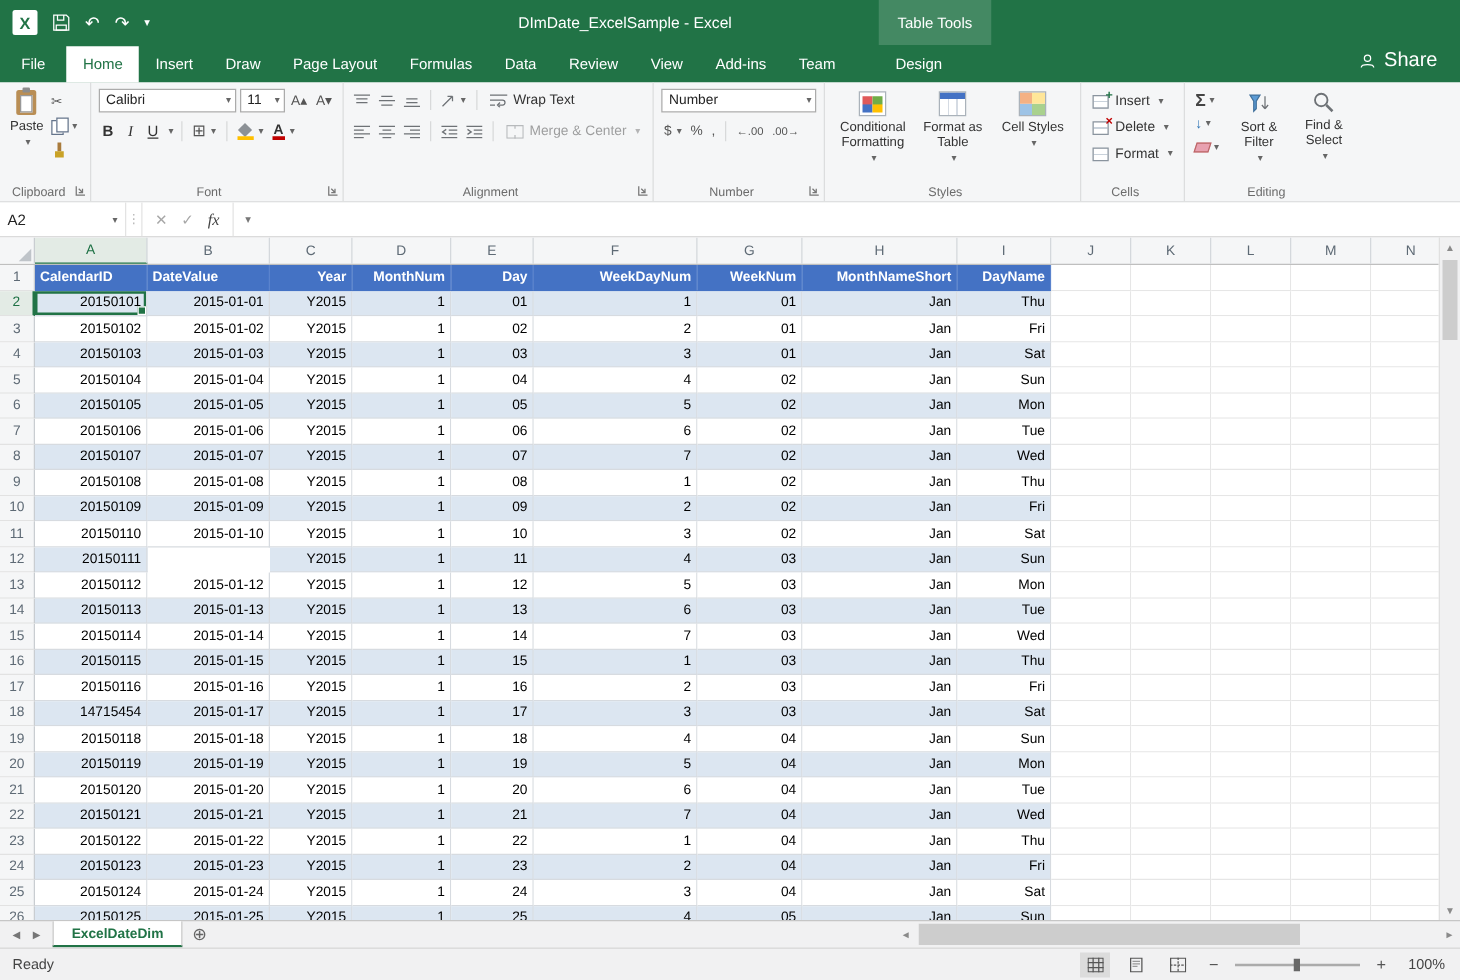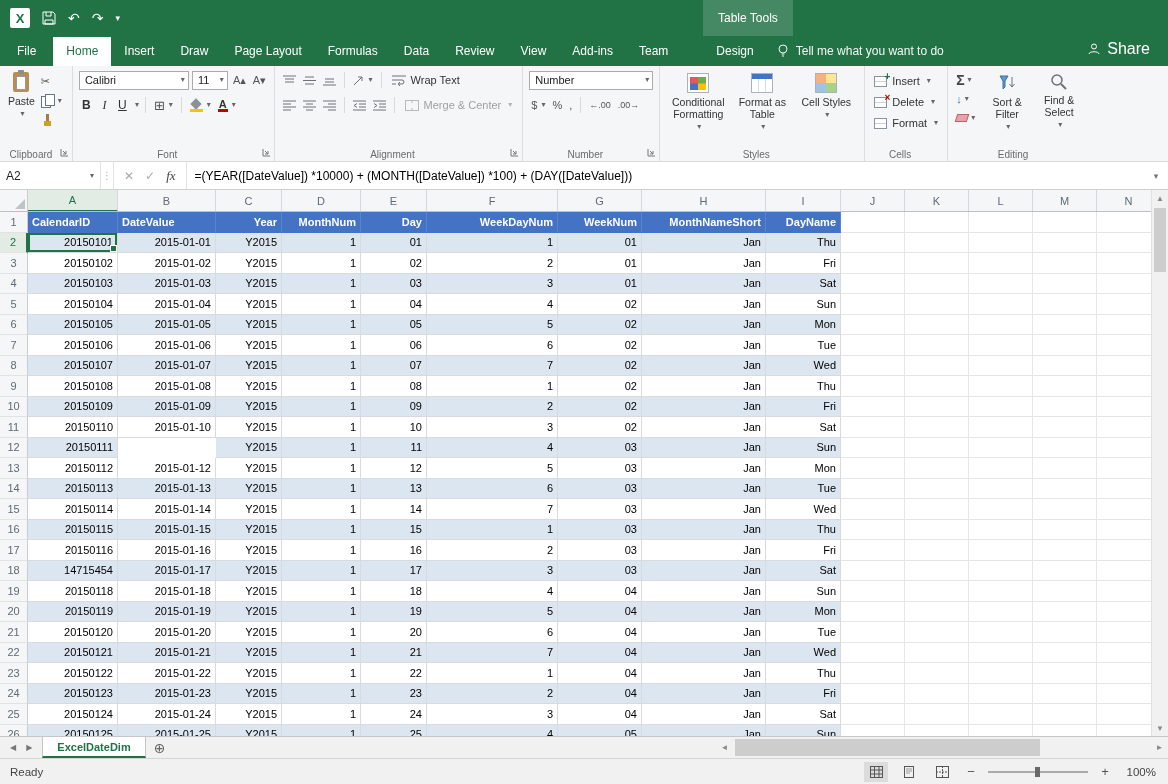--- a/index.html
+++ b/index.html
@@ -179,45 +179,39 @@
       <div class="qbtn">
         <svg width="14" height="14" viewBox="0 0 14 14">
             <path d="M1 1h10l2 2v10H1z" fill="none" stroke="#fff"></path>
             <path d="M4 1v4h5V1M3 9h8v4H3z" fill="none" stroke="#fff"></path>
           </svg>
       </div>
       <div class="qbtn">↶</div>
       <div class="qbtn">↷</div>
       <div class="qbtn small">▾</div>
     </div>
+    <div class="title">DImDate_ExcelSample - Excel</div>
     <div class="tctx">Table Tools</div>
   </div>
 
   <div class="tabrow">
     <div id="rtabs" style="display:flex;align-items:flex-end;">
         <div class="rtab file">File</div>
         <div class="rtab active">Home</div>
         <div class="rtab">Insert</div>
         <div class="rtab">Draw</div>
         <div class="rtab">Page Layout</div>
         <div class="rtab">Formulas</div>
         <div class="rtab">Data</div>
         <div class="rtab">Review</div>
         <div class="rtab">View</div>
         <div class="rtab">Add-ins</div>
         <div class="rtab">Team</div>
         <div class="rtab ctx">Design</div>
       </div>
-    <div class="tellme">
-      <svg width="12" height="14" viewBox="0 0 12 14">
-          <circle cx="6" cy="5" r="4" fill="none" stroke="#fff"></circle>
-          <path d="M4.5 10h3M5 12h2" stroke="#fff"></path>
-        </svg>
-      <span>Tell me what you want to do</span>
-    </div>
     <div class="share">
       <svg width="12" height="12" viewBox="0 0 12 12">
           <circle cx="6" cy="3.5" r="2.5" fill="none" stroke="#fff"></circle>
           <path d="M1 11c0-3 10-3 10 0" fill="none" stroke="#fff"></path>
         </svg>
       <span>Share</span>
     </div>
   </div>
 
   <div class="ribbon">
@@ -495,21 +489,20 @@
     <div class="namebox">
       <span>A2</span>
       <span class="chev">▾</span>
     </div>
     <div class="nbsep">⋮</div>
     <div class="fbtns">
       <span class="fbx">✕</span>
       <span class="fbx">✓</span>
       <span class="fx">fx</span>
     </div>
-    <div class="ftext">=(YEAR([DateValue]) *10000) + (MONTH([DateValue]) *100) + (DAY([DateValue]))</div>
     <div class="fchev">▾</div>
   </div>
 
   <div class="colheads" id="colheads">
       <div class="corner"></div>
       <div class="colh selc" style="width: 90px;">A</div>
       <div class="colh" style="width: 98px;">B</div>
       <div class="colh" style="width: 66px;">C</div>
       <div class="colh" style="width: 79px;">D</div>
       <div class="colh" style="width: 66px;">E</div>

